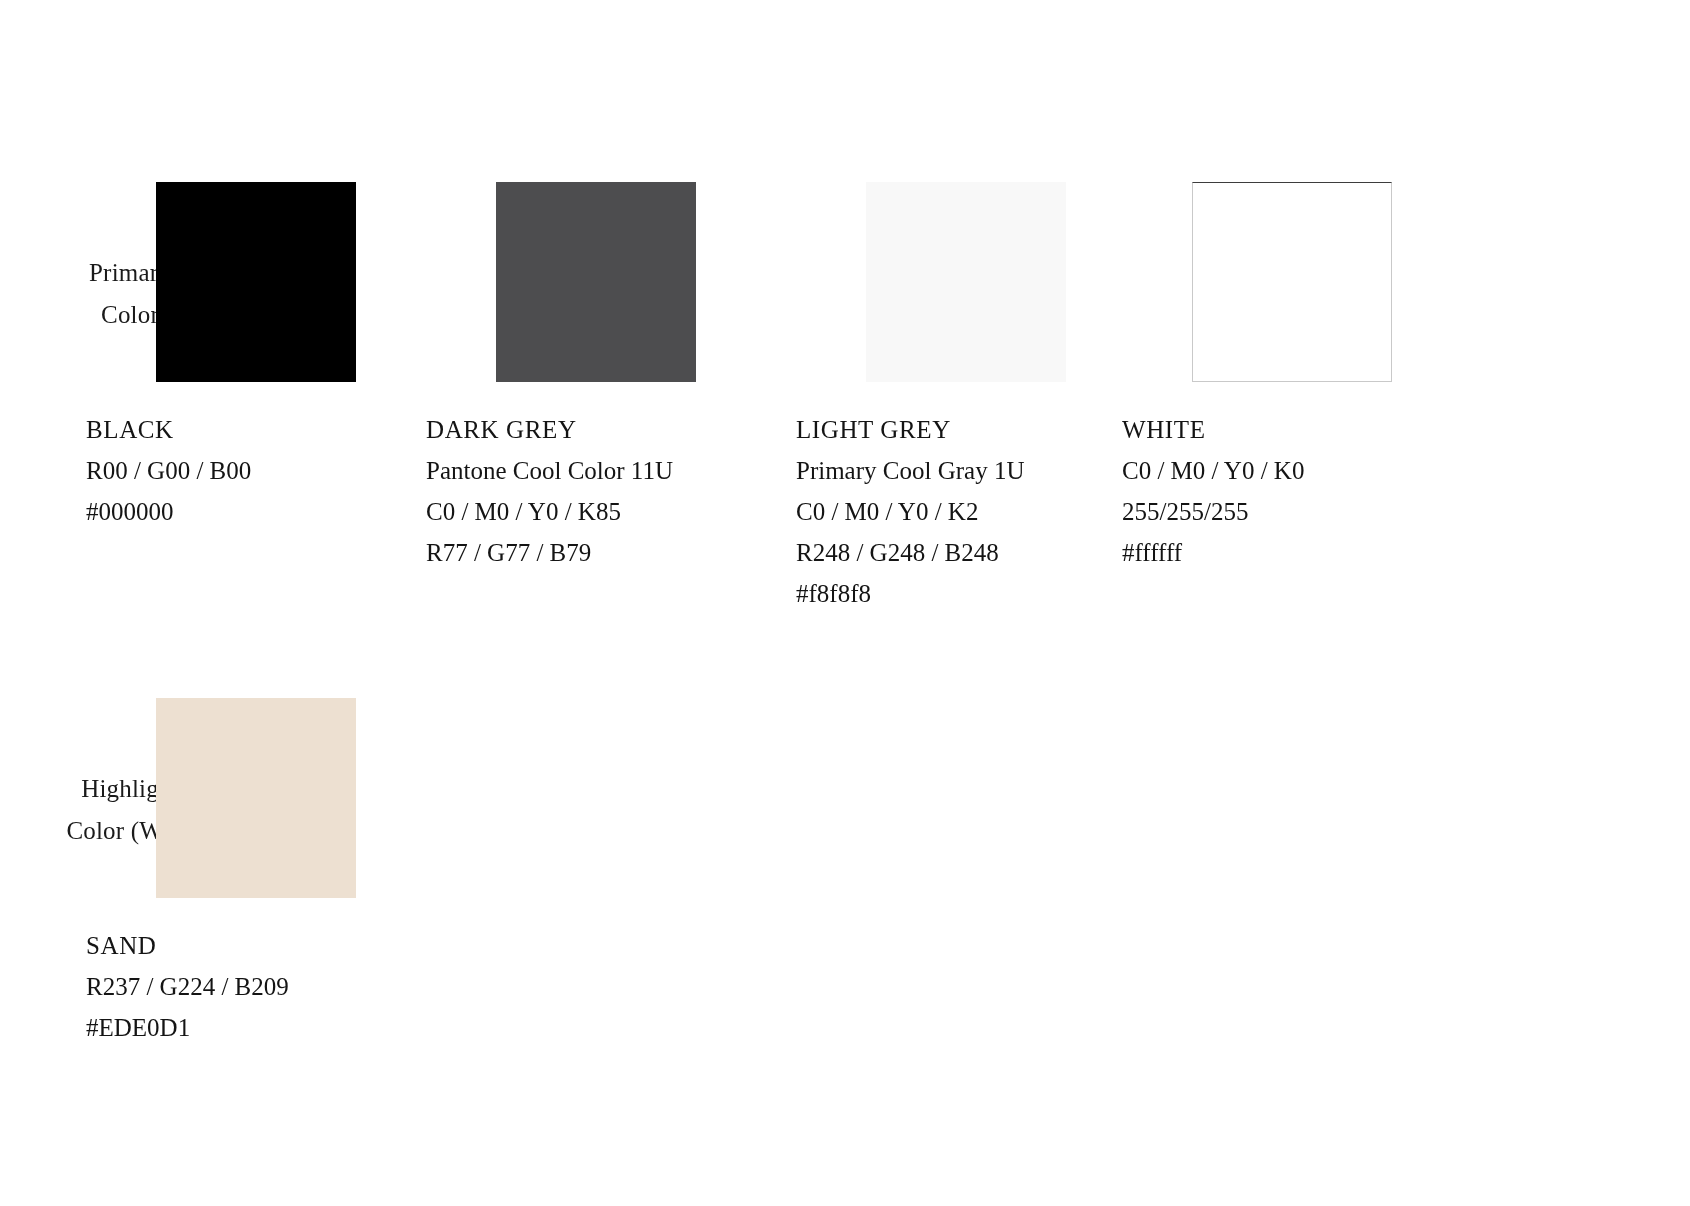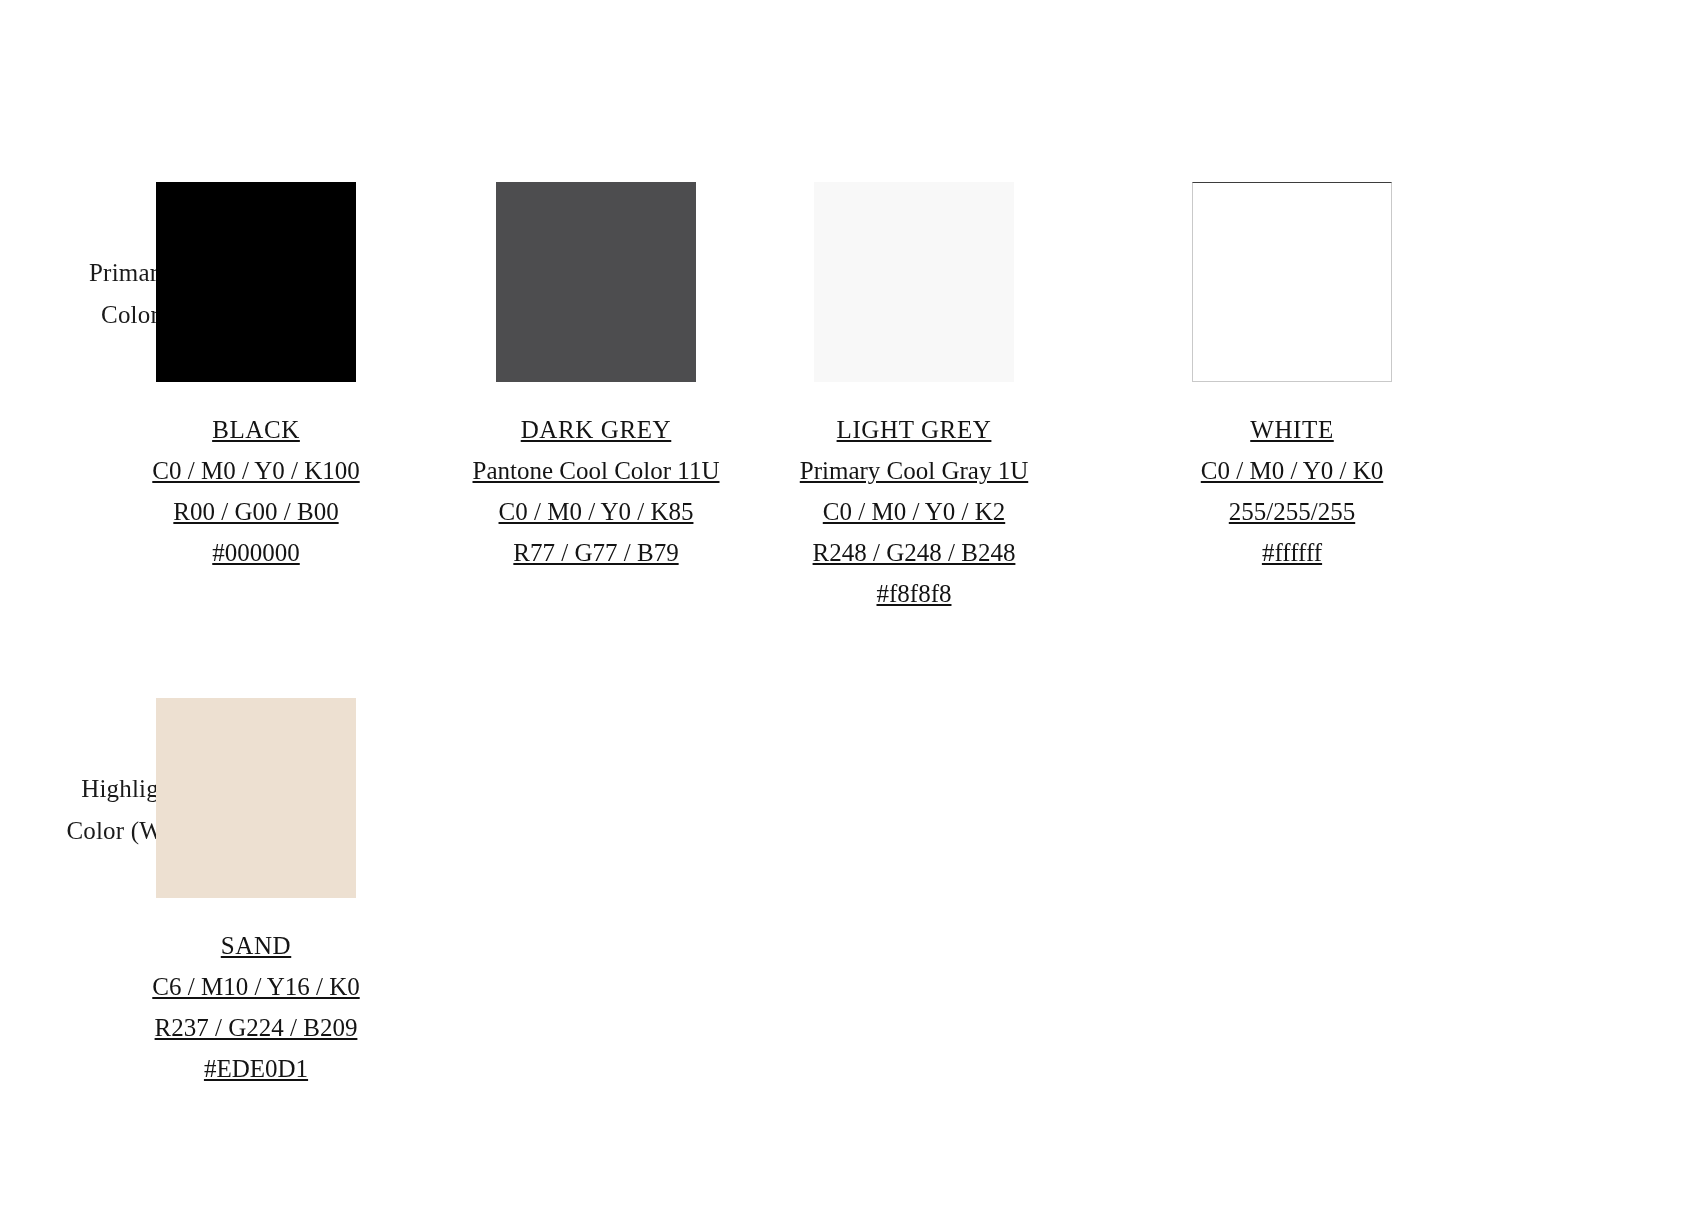--- a/index.html
+++ b/index.html
@@ -44,26 +44,24 @@
   }
   #row-primary .row-label { top: 70px; }
   #row-highlight .row-label { top: 70px; }
   .row-label .lbl-line { display: block; }
 
   
   .swatch-col {
     position: absolute;
     top: 0;
     width: 340px;
-    text-align: center;
-    text-decoration: underline;
   }
   .swatch-col.col-0 { left: 86px; }
   .swatch-col.col-1 { left: 426px; }
-  .swatch-col.col-2 { left: 744px; }
+  .swatch-col.col-2 { left: 796px; }
   .swatch-col.col-3 { left: 1122px; }
 
   .swatch-chip {
     width: 200px;
     height: 200px;
     margin: 0 auto;
     display: block;
     box-sizing: border-box;
   }
   .swatch-chip.bordered {
@@ -95,21 +93,20 @@
     <div class="row-label">
       <span class="lbl-line">Primary</span>
       <span class="lbl-line">Color</span>
     </div>
 
     <div class="swatch-col col-0">
       <div class="swatch-chip" style="background-color: rgb(0, 0, 0);"></div>
       <div class="swatch-meta">
         <span class="meta-line name">BLACK</span>
 
-        <span class="meta-line">C0 / M0 / Y0 / K100</span>
         <span class="meta-line">R00 / G00 / B00</span>
         <span class="meta-line">#000000</span>
       </div>
     </div>
 
     <div class="swatch-col col-1">
       <div class="swatch-chip" style="background-color: rgb(77, 77, 79);"></div>
       <div class="swatch-meta">
         <span class="meta-line name">DARK GREY</span>
         <span class="meta-line">Pantone Cool Color 11U</span>
@@ -147,21 +144,20 @@
     <div class="row-label">
       <span class="lbl-line">Highlight</span>
       <span class="lbl-line">Color (Web)</span>
     </div>
 
     <div class="swatch-col col-0">
       <div class="swatch-chip" style="background-color: rgb(237, 224, 209);"></div>
       <div class="swatch-meta">
         <span class="meta-line name">SAND</span>
 
-        <span class="meta-line">C6 / M10 / Y16 / K0</span>
         <span class="meta-line">R237 / G224 / B209</span>
         <span class="meta-line">#EDE0D1</span>
       </div>
     </div>
 
   </div>
 
 </div>
 
 </body></html>

